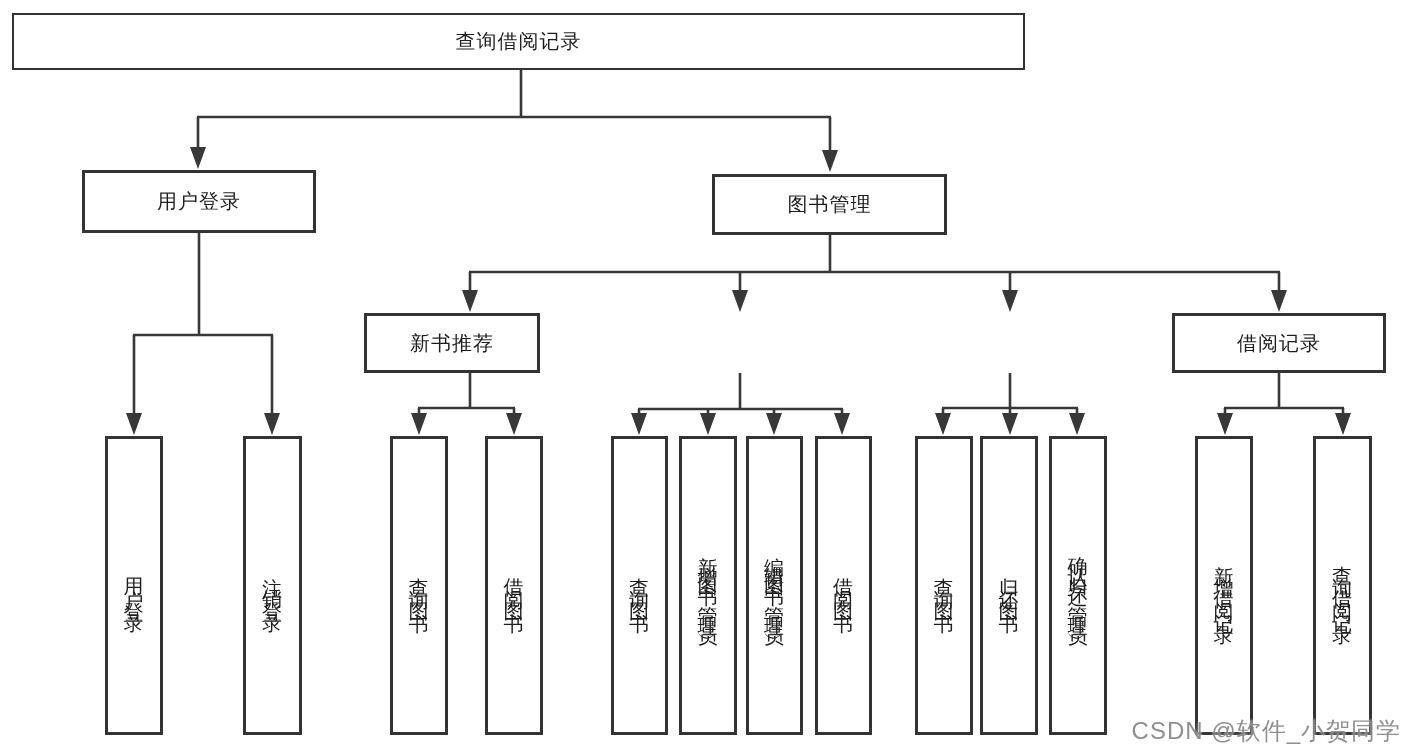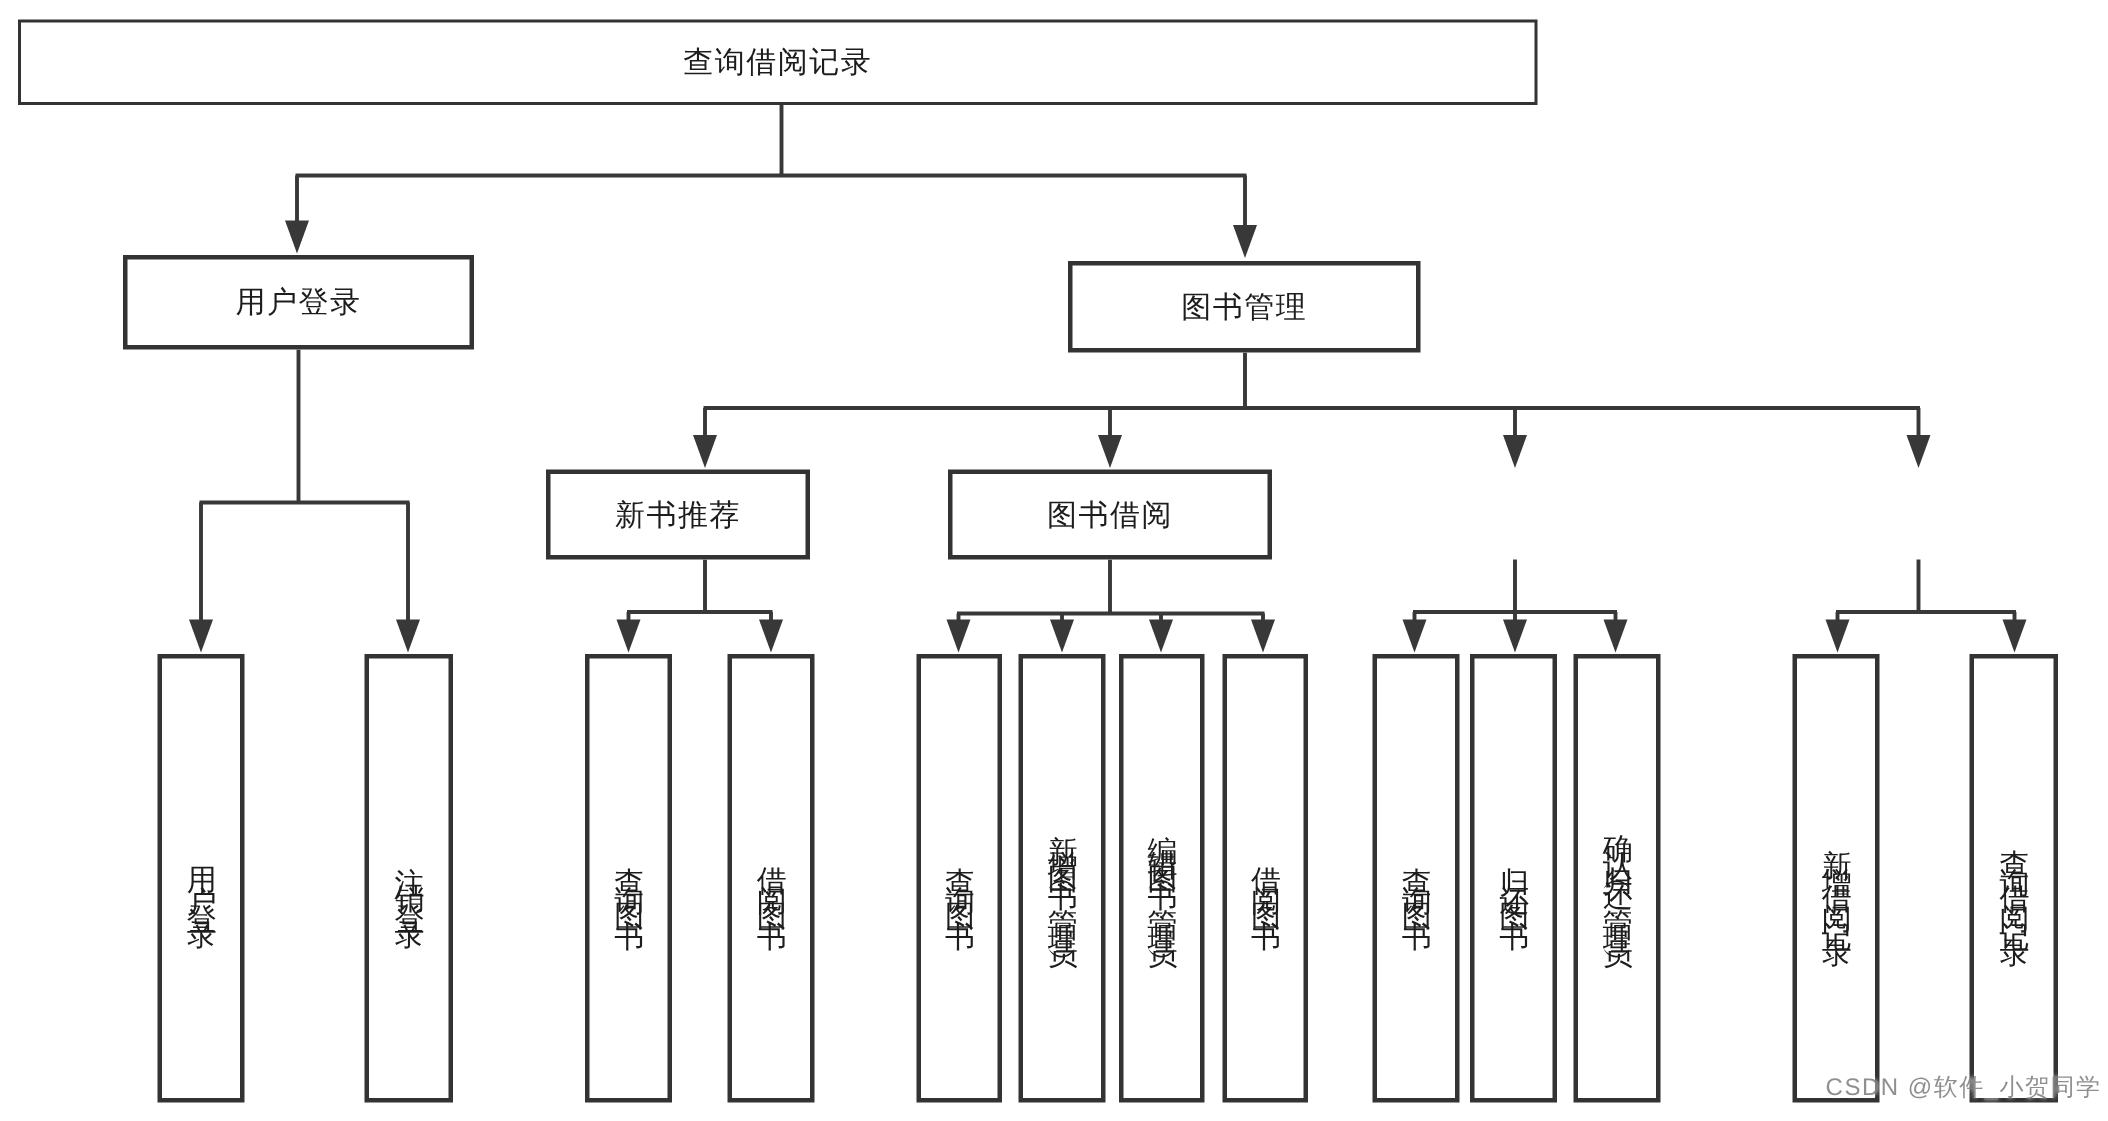--- a/index.html
+++ b/index.html
@@ -56,21 +56,21 @@
     text-orientation: mixed;
     font-size: 20px;
     letter-spacing: 12px;
     line-height: 1;
     white-space: nowrap;
   }
   #watermark {
     position: absolute;
     right: 4px;
     top: 715px;
-    font-size: 16px;
+    font-size: 24px;
     color: rgba(128,128,128,0.88);
     letter-spacing: 1px;
     text-shadow: 0 0 3px #ffffff;
     white-space: nowrap;
     text-align: center;
   }
   line, path { stroke: #383838; stroke-width: 2.6; fill: none; }
   polygon { fill: #383838; stroke: none; }
 </style>
 </head>
@@ -140,22 +140,22 @@
   <div class="node h-node" style="left:82px; top:170px; width:234px; height:63px;">
     <span class="hlabel">用户登录</span>
   </div>
   <div class="node h-node" style="left:712px; top:174px; width:235px;">
     <span class="hlabel">图书管理</span>
   </div>
 
   <div class="node h-node" style="left:364px; top:313px; width:176px; height:60px;">
     <span class="hlabel">新书推荐</span>
   </div>
-  <div class="node h-node" style="left:632px; top:313px; width:216px; height:60px;">
-    <span class="hlabel">图书借阅</span>
+  <div class="node h-node" style="left:1172px; top:313px; width:214px; height:60px;">
+    <span class="hlabel">借阅记录</span>
   </div>
 
   <div class="node leaf" style="left:105px;">
     <span class="vtext">用户登录</span>
   </div>
   <div class="node leaf" style="left:243px; width:59px;">
     <span class="vtext">注销登录</span>
   </div>
 
   <div class="node leaf" style="left:390px;">

